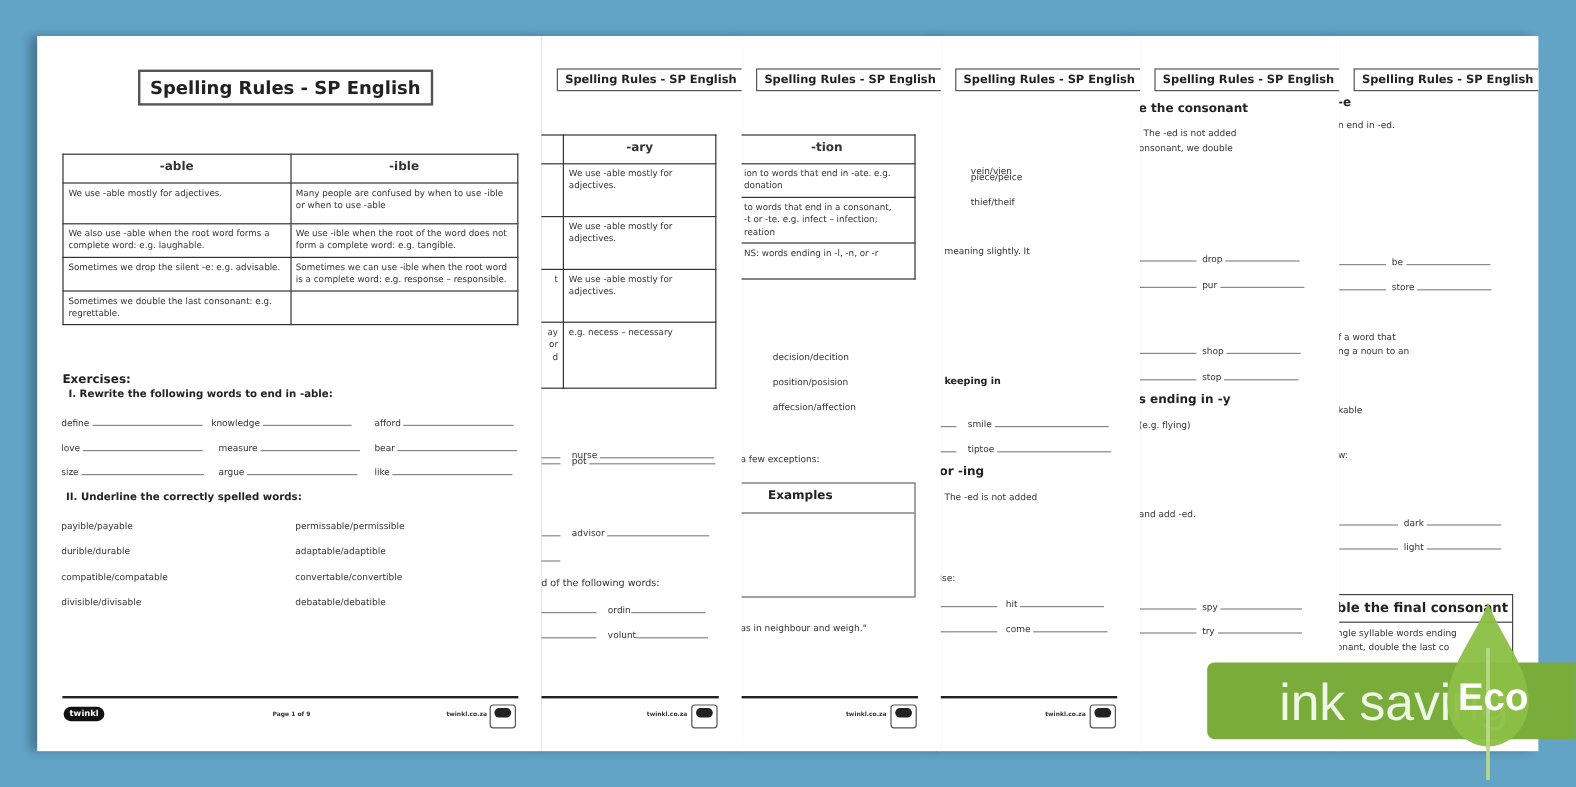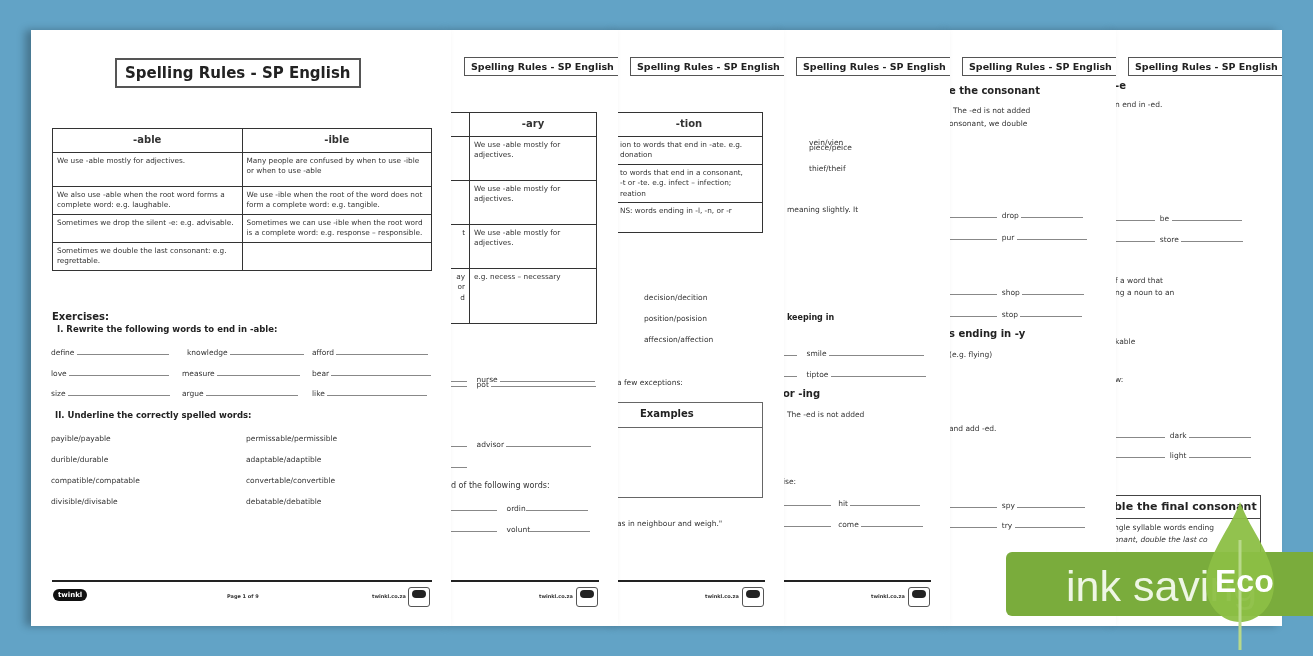--- a/index.html
+++ b/index.html
@@ -39,21 +39,21 @@
   <div class="t" style="left:0;top:246px;">f a word that</div>
   <div class="t" style="left:0;top:258px;">ng a noun to an</div>
   <div class="t" style="left:0;top:307px;">kable</div>
   <div class="t" style="left:0;top:345px;">w:</div>
   <div class="fill-row" style="left:0;top:400px;"><span class="line" style="width:50px"></span>&nbsp;&nbsp;<span>dark</span> <span class="line" style="width:62px"></span></div>
   <div class="fill-row" style="left:0;top:420px;"><span class="line" style="width:50px"></span>&nbsp;&nbsp;<span>light</span> <span class="line" style="width:62px"></span></div>
   <div style="position:absolute;left:-2px;top:465px;width:148px;height:70px;border:1px solid #444;">
     <div class="tb" style="left:0;top:4px;font-size:11px;">ble the final consonant</div>
     <div style="position:absolute;left:0;right:0;top:22px;border-top:1px solid #444;"></div>
     <div class="t" style="left:0;top:27px;">ngle syllable words ending</div>
-    <div class="t" style="left:0;top:39px;font-style:italic;">onant, double the last co</div>
+    <div class="t" style="left:0;top:39px;">onant, double the last co</div>
   </div>
 </div>
 
 <div class="page" style="left:949px;width:167px;">
   <div class="title-box small-title" style="left:13px;top:27px;">Spelling Rules - SP English</div>
   <div class="tb" style="left:0;top:55px;">e the consonant</div>
   <div class="t" style="left:4px;top:76px;">The -ed is not added</div>
   <div class="t" style="left:0;top:89px;">onsonant, we double</div>
   <div class="fill-row" style="left:0;top:180px;"><span class="line" style="width:48px"></span>&nbsp;&nbsp;<span>drop</span> <span class="line" style="width:62px"></span></div>
   <div class="fill-row" style="left:0;top:202px;"><span class="line" style="width:48px"></span>&nbsp;&nbsp;<span>pur</span> <span class="line" style="width:70px"></span></div>
@@ -178,21 +178,21 @@
     <tr>
           <td>Sometimes we double the last consonant: e.g. regrettable.</td>
           <td></td>
         </tr>
   </tbody>
     </table>
   <div class="tb" style="left:21px;top:281px;">Exercises:</div>
   <div class="tb" style="left:26px;top:294px;font-size:8.5px;">I.  Rewrite the following words to end in -able:</div>
 
   <div class="fill-row" style="left:20px;top:317px;"><span>define</span> <span class="line" style="width:92px"></span></div>
-  <div class="fill-row" style="left:156px;top:317px;"><span>knowledge</span> <span class="line" style="width:74px"></span></div>
+  <div class="fill-row" style="left:145px;top:317px;"><span>knowledge</span> <span class="line" style="width:74px"></span></div>
   <div class="fill-row" style="left:281px;top:317px;"><span>afford</span> <span class="line" style="width:92px"></span></div>
 
   <div class="fill-row" style="left:20px;top:338px;"><span>love</span> <span class="line" style="width:100px"></span></div>
   <div class="fill-row" style="left:151px;top:338px;"><span>measure</span> <span class="line" style="width:83px"></span></div>
   <div class="fill-row" style="left:281px;top:338px;"><span>bear</span> <span class="line" style="width:100px"></span></div>
 
   <div class="fill-row" style="left:20px;top:358px;"><span>size</span> <span class="line" style="width:102px"></span></div>
   <div class="fill-row" style="left:151px;top:358px;"><span>argue</span> <span class="line" style="width:92px"></span></div>
   <div class="fill-row" style="left:281px;top:358px;"><span>like</span> <span class="line" style="width:100px"></span></div>
 

